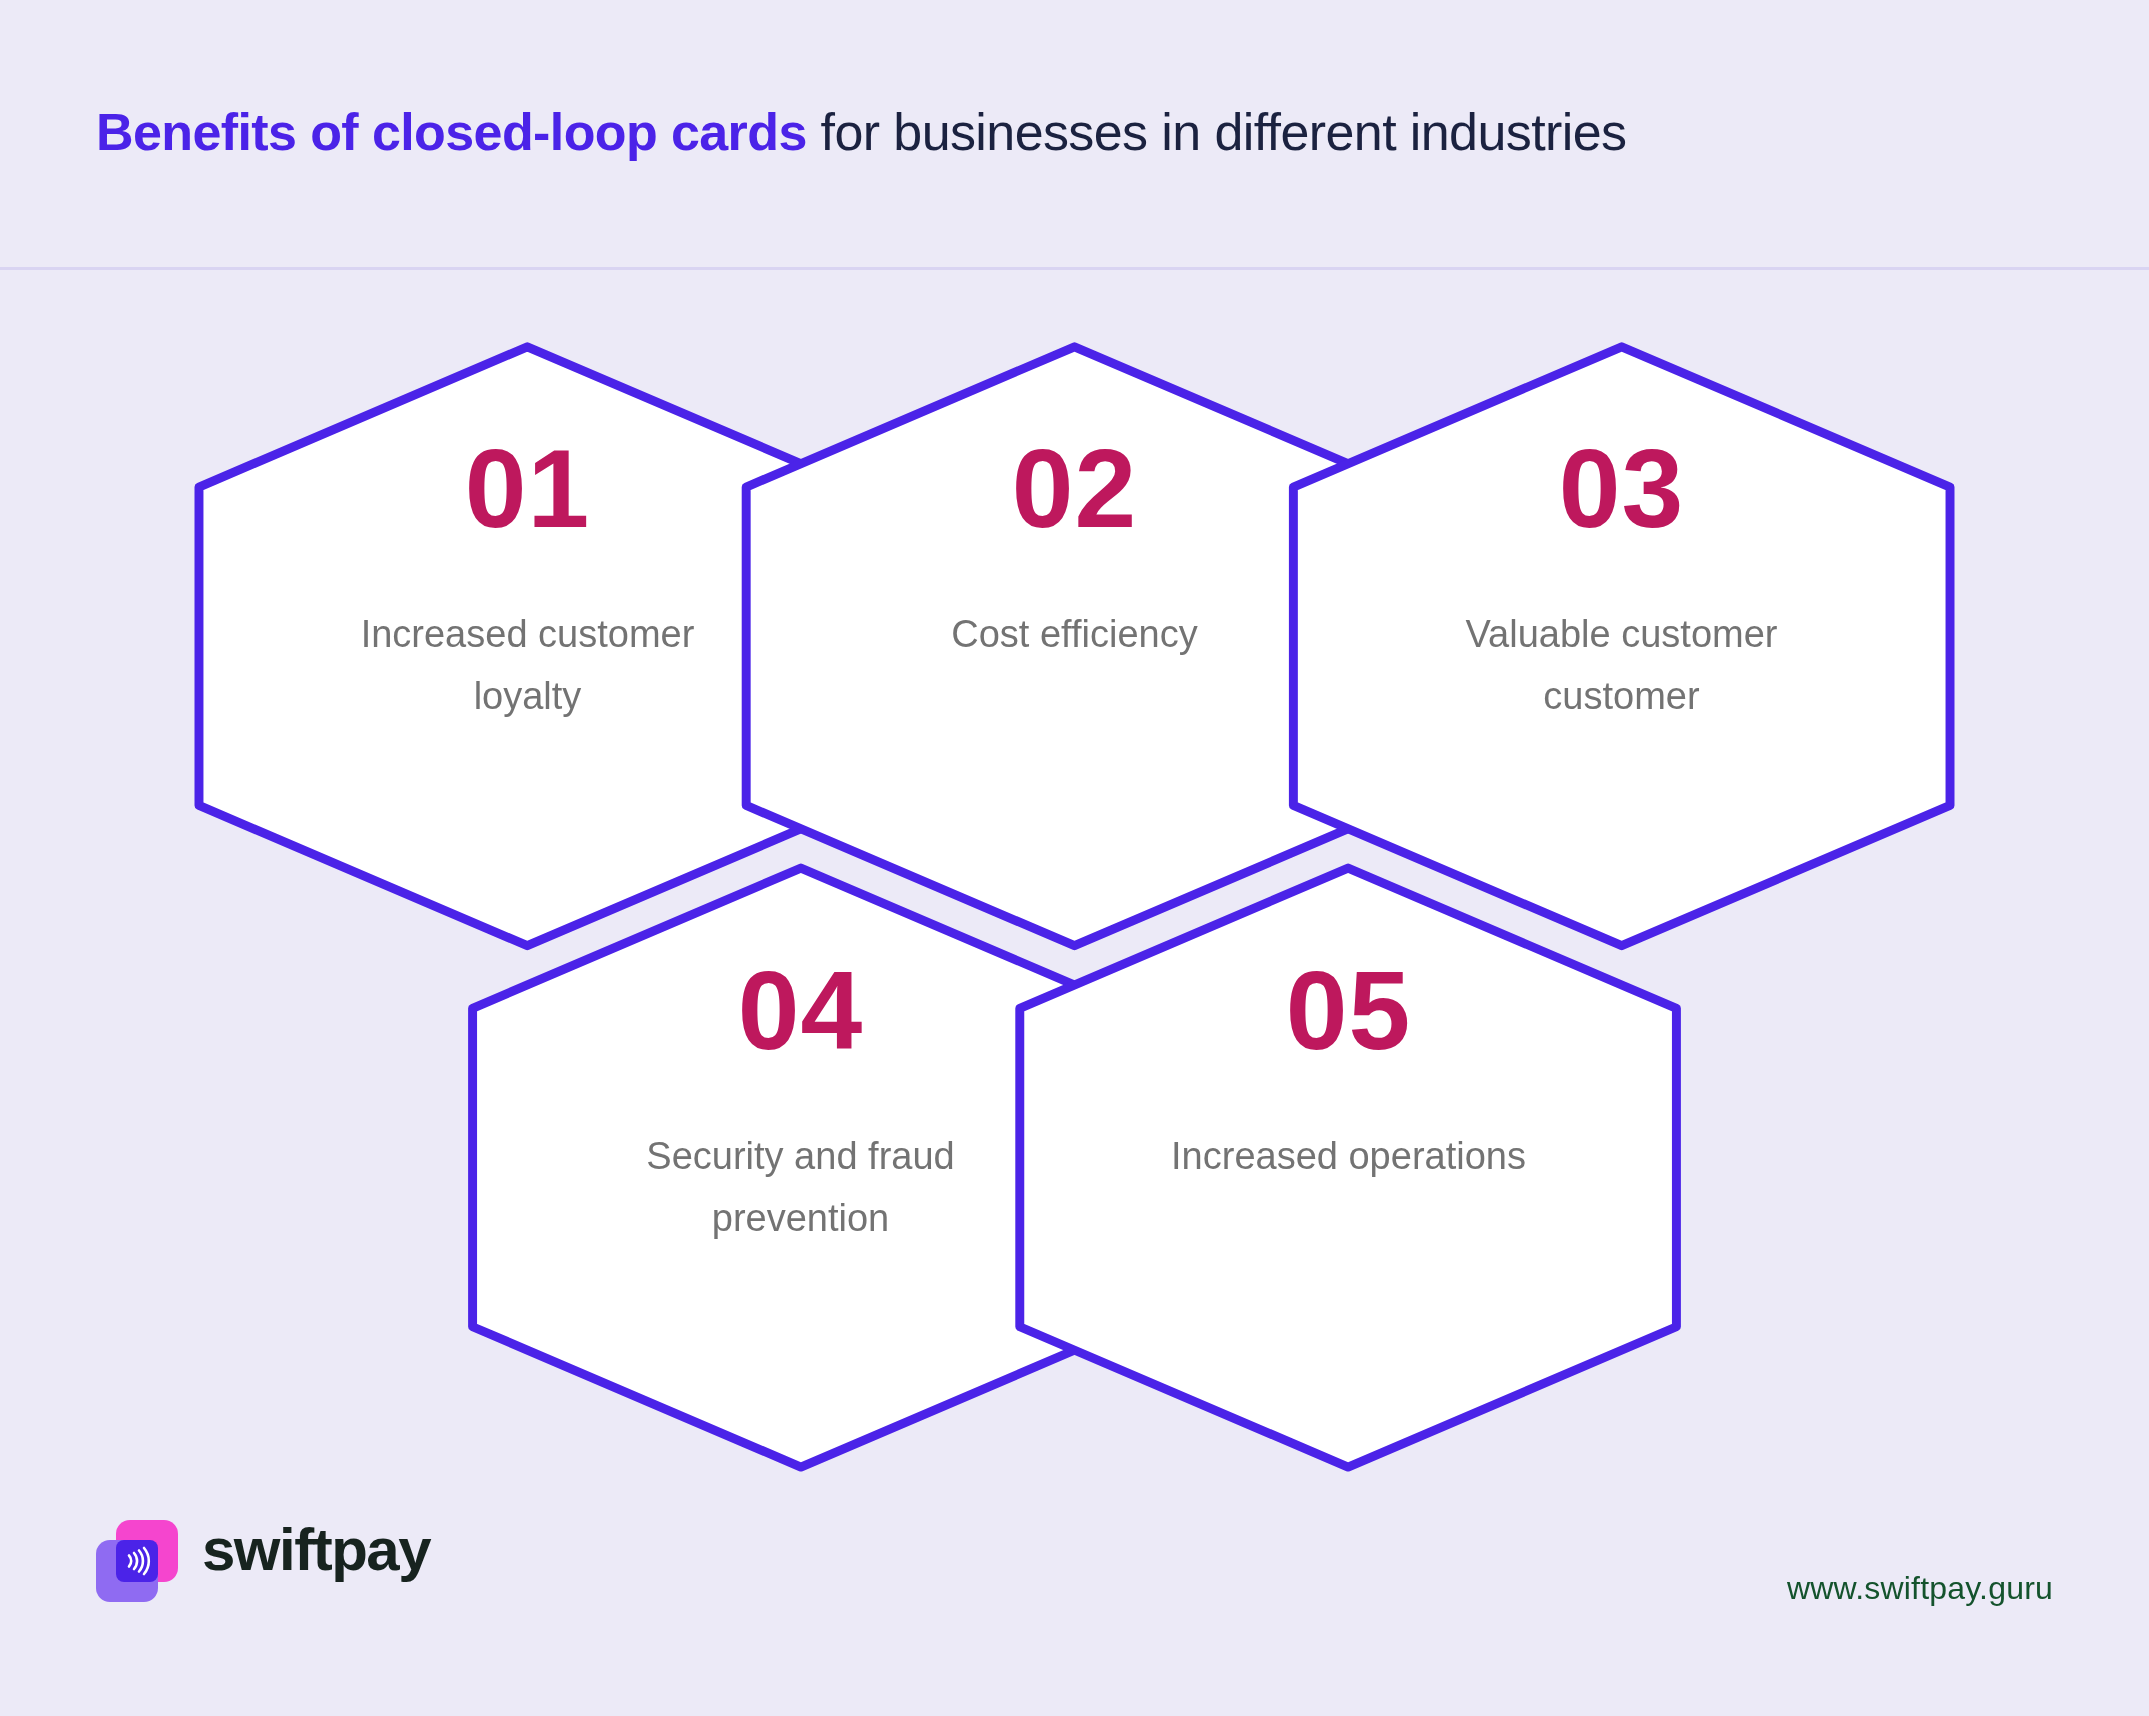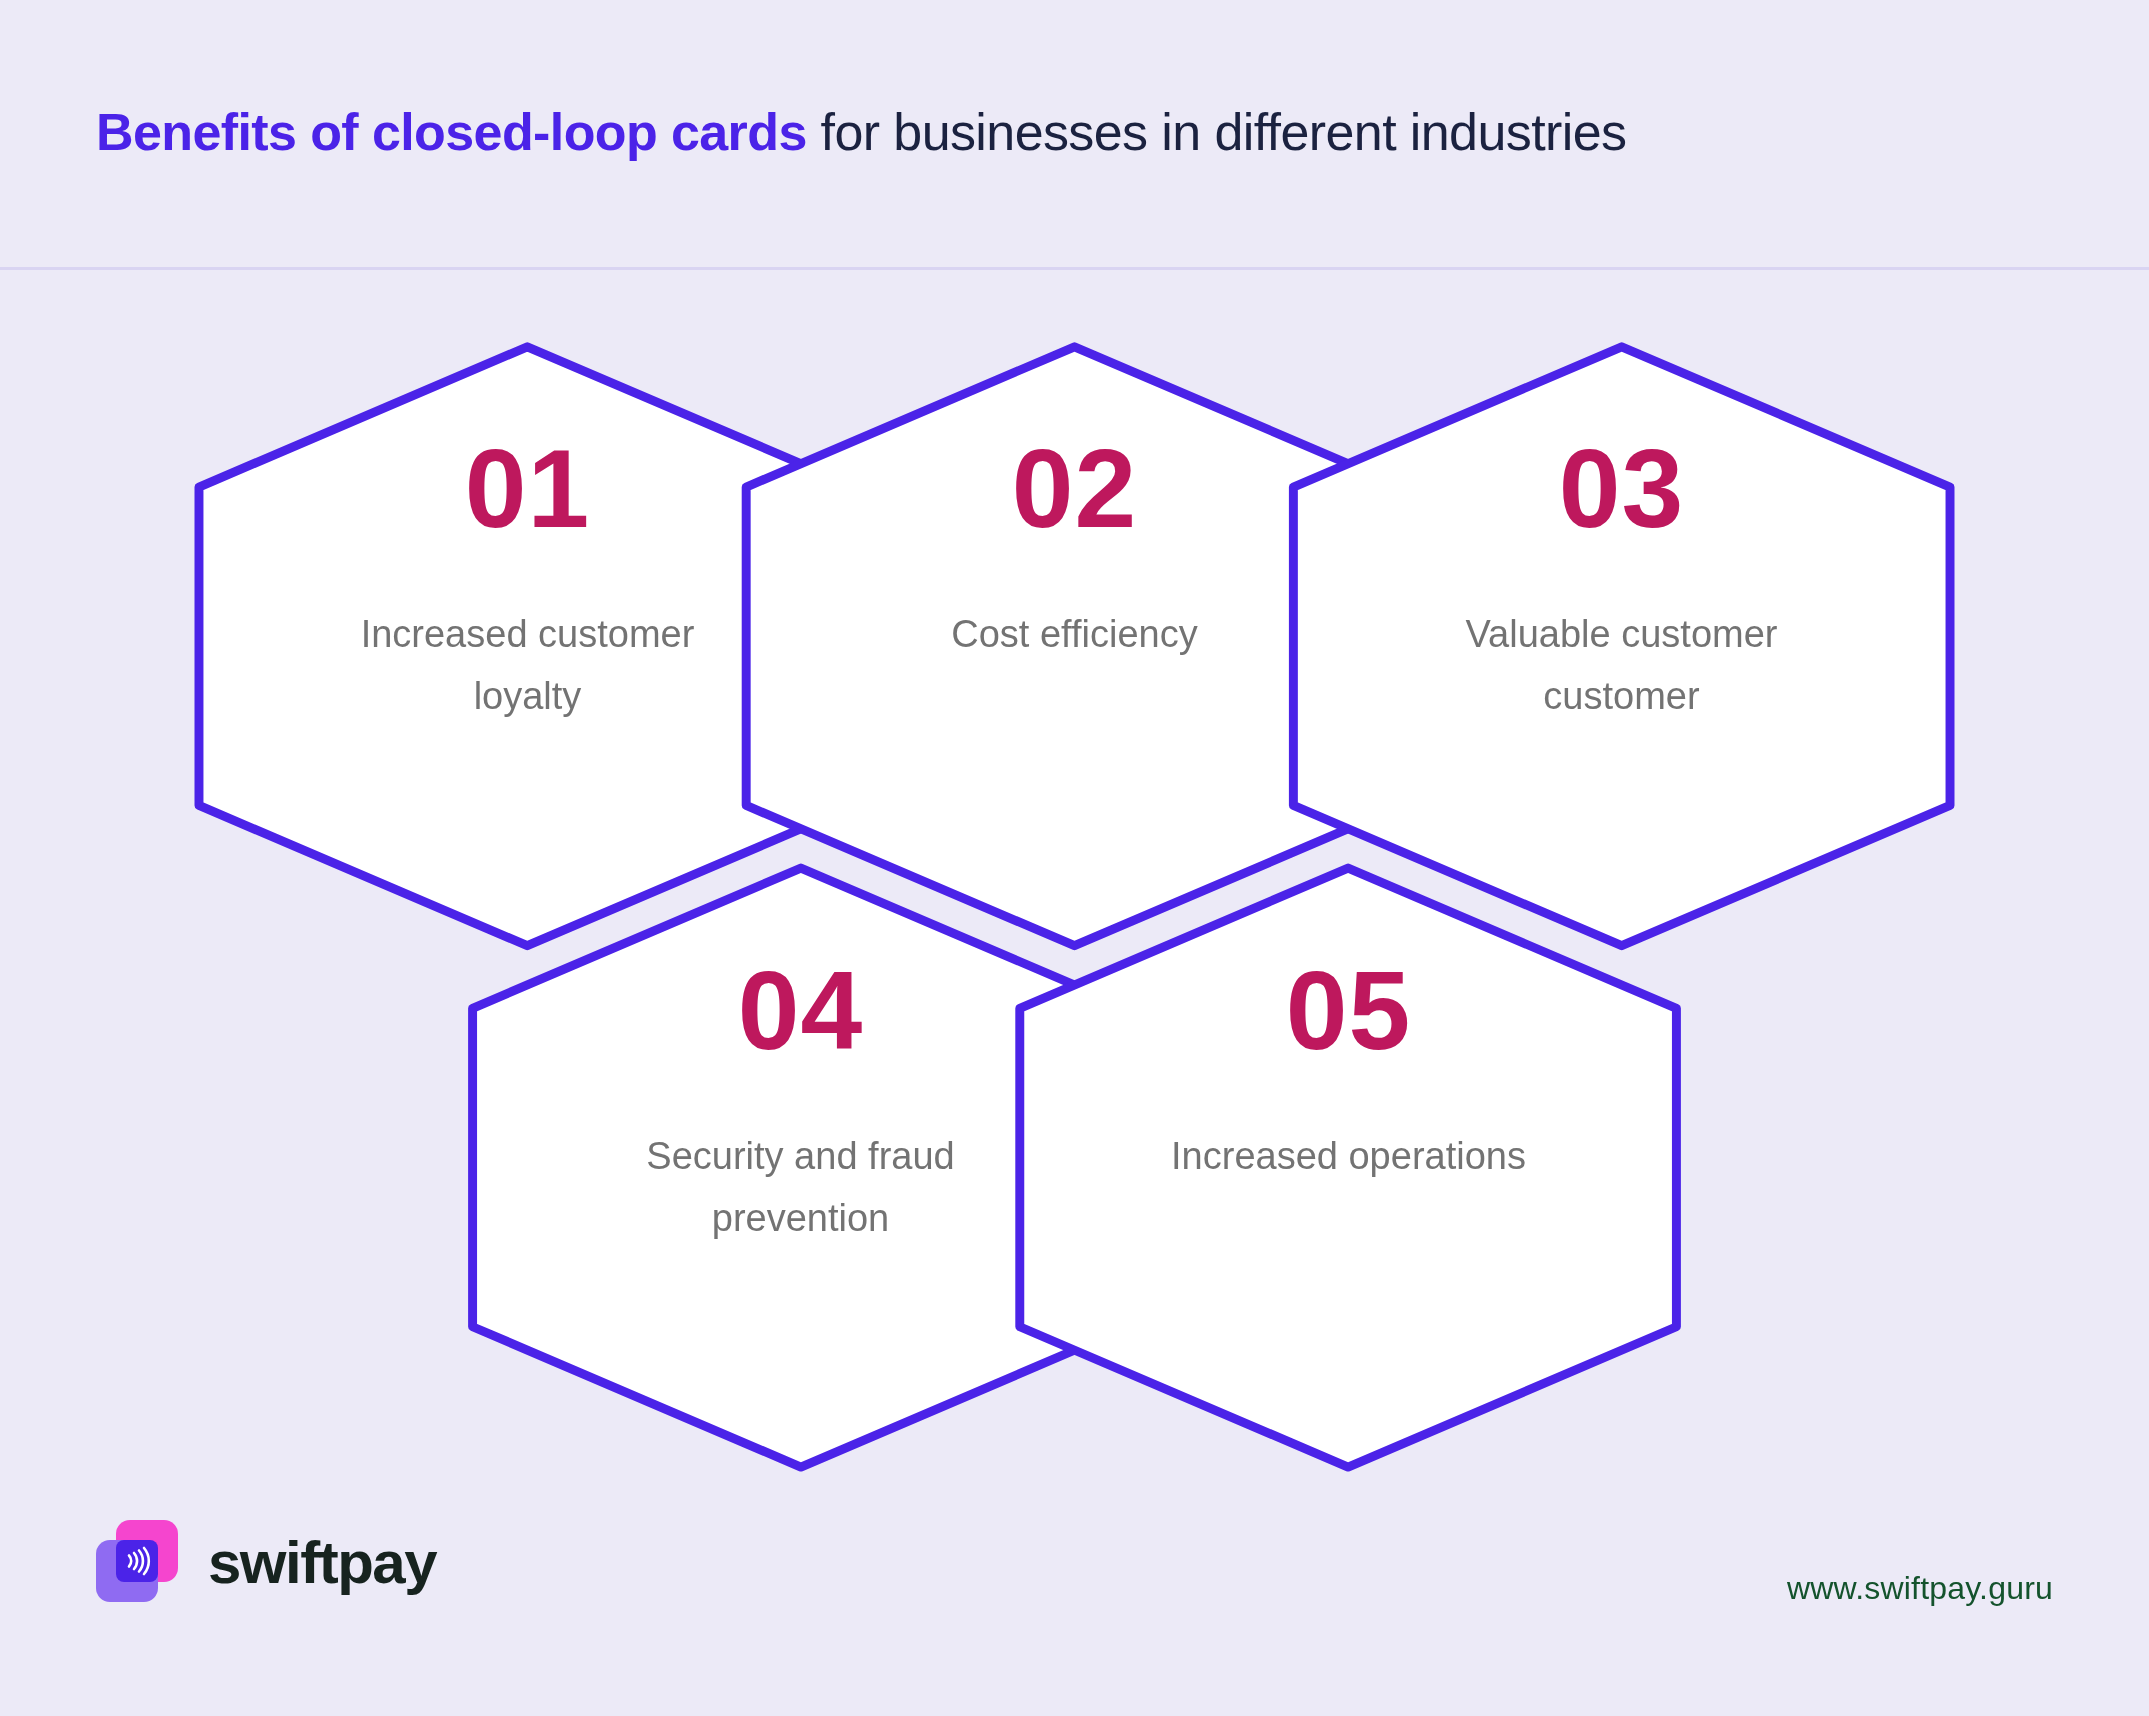--- a/index.html
+++ b/index.html
@@ -82,22 +82,22 @@
     padding: 0 70px;
     box-sizing: border-box;
   }
 
   
   .footer-logo {
     position: absolute;
     left: 96px;
     top: 1520px;
     display: flex;
-    align-items: center;
-    gap: 26px;
+    align-items: flex-start;
+    gap: 20px;
   }
   .logo-mark {
     position: relative;
     width: 86px;
     height: 86px;
   }
   .logo-sq-pink {
     position: absolute;
     left: 20px;
     top: 0;

